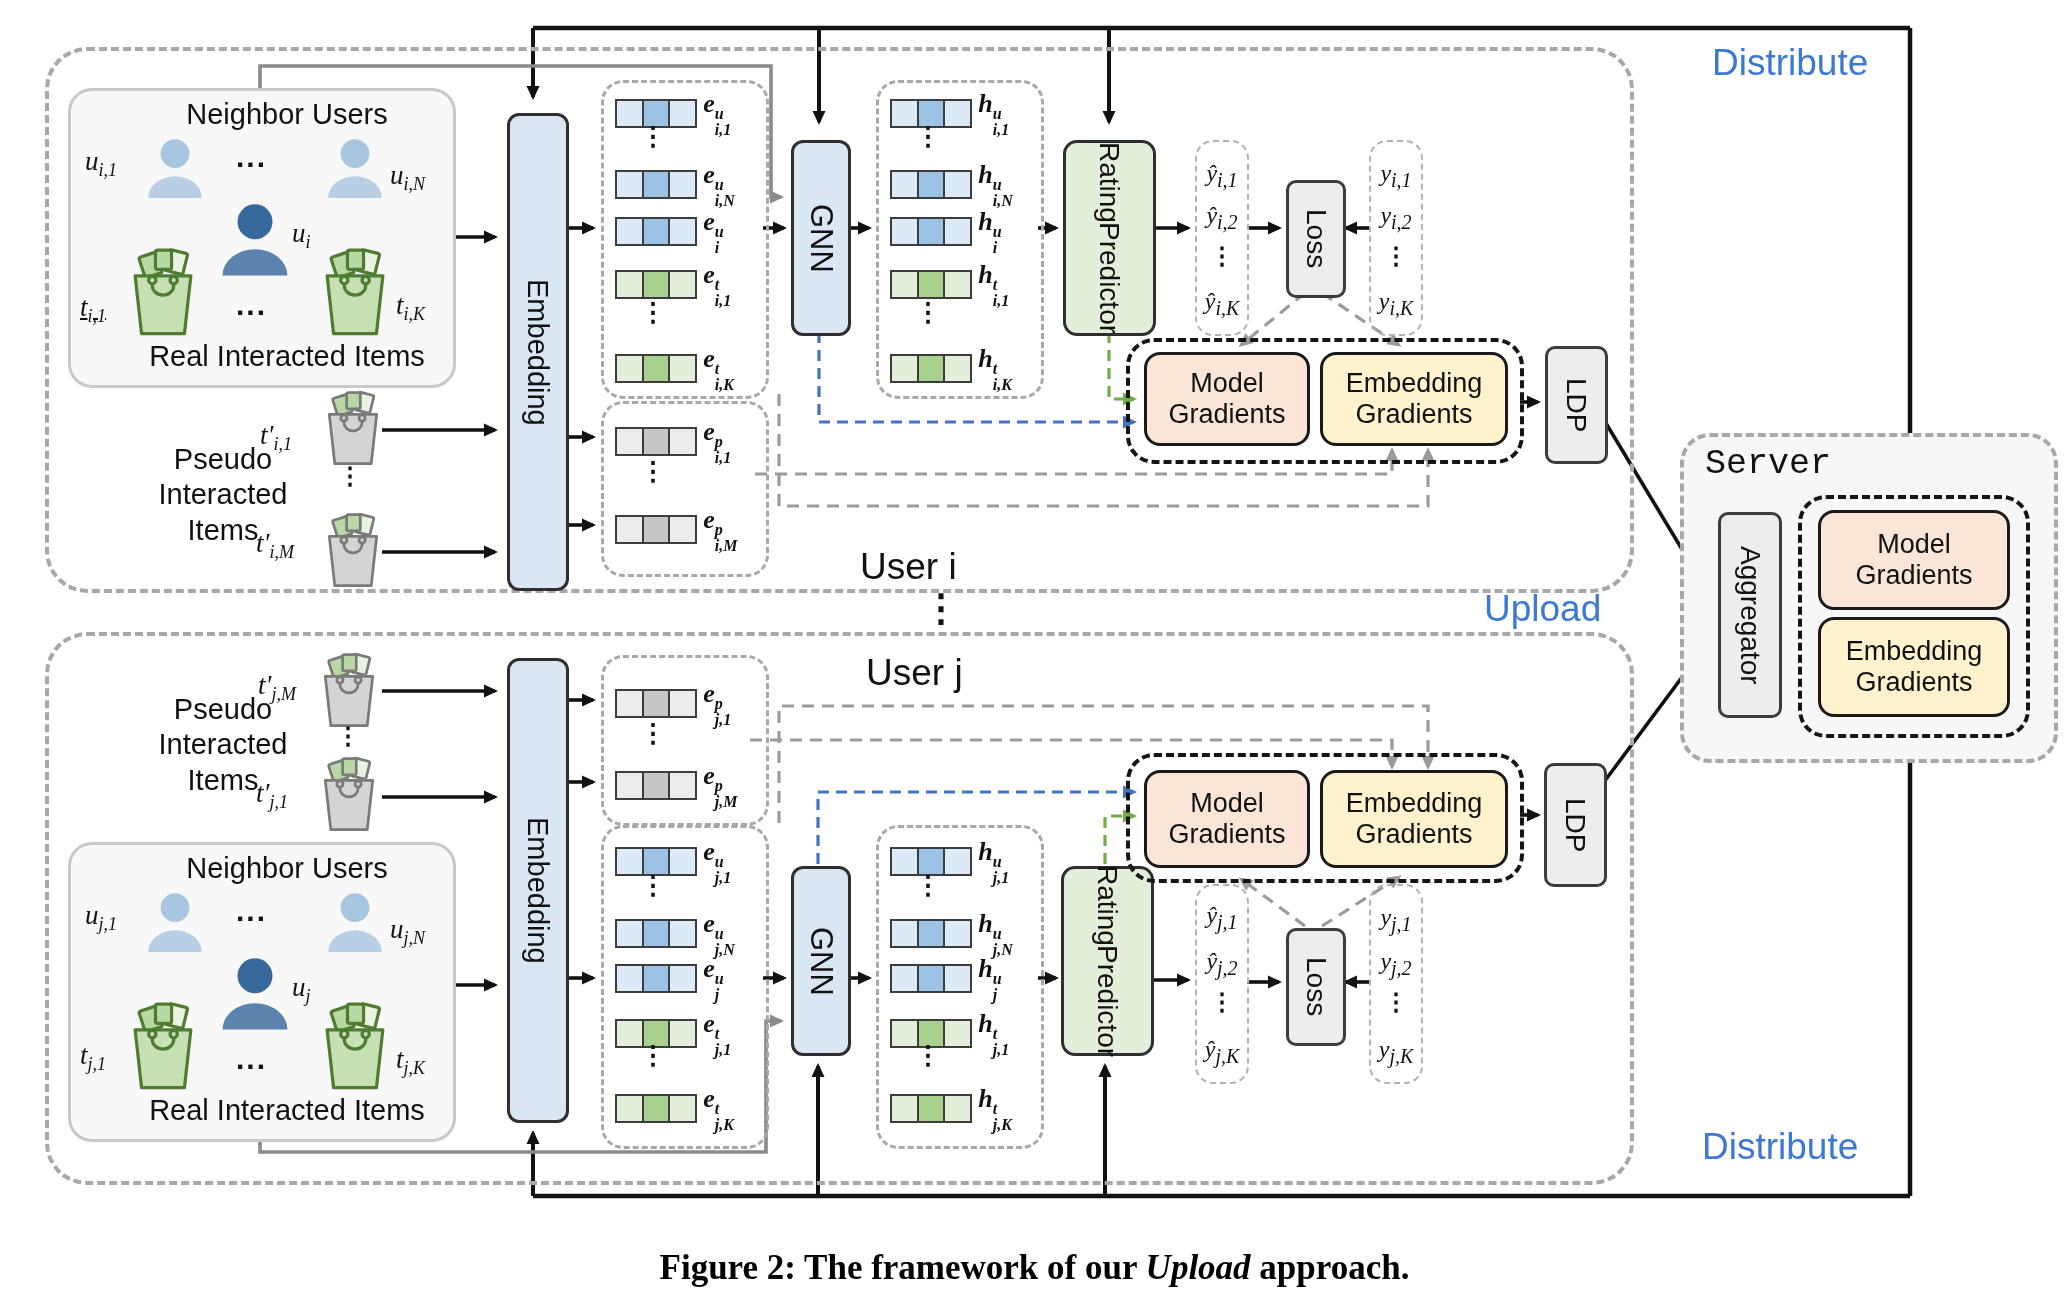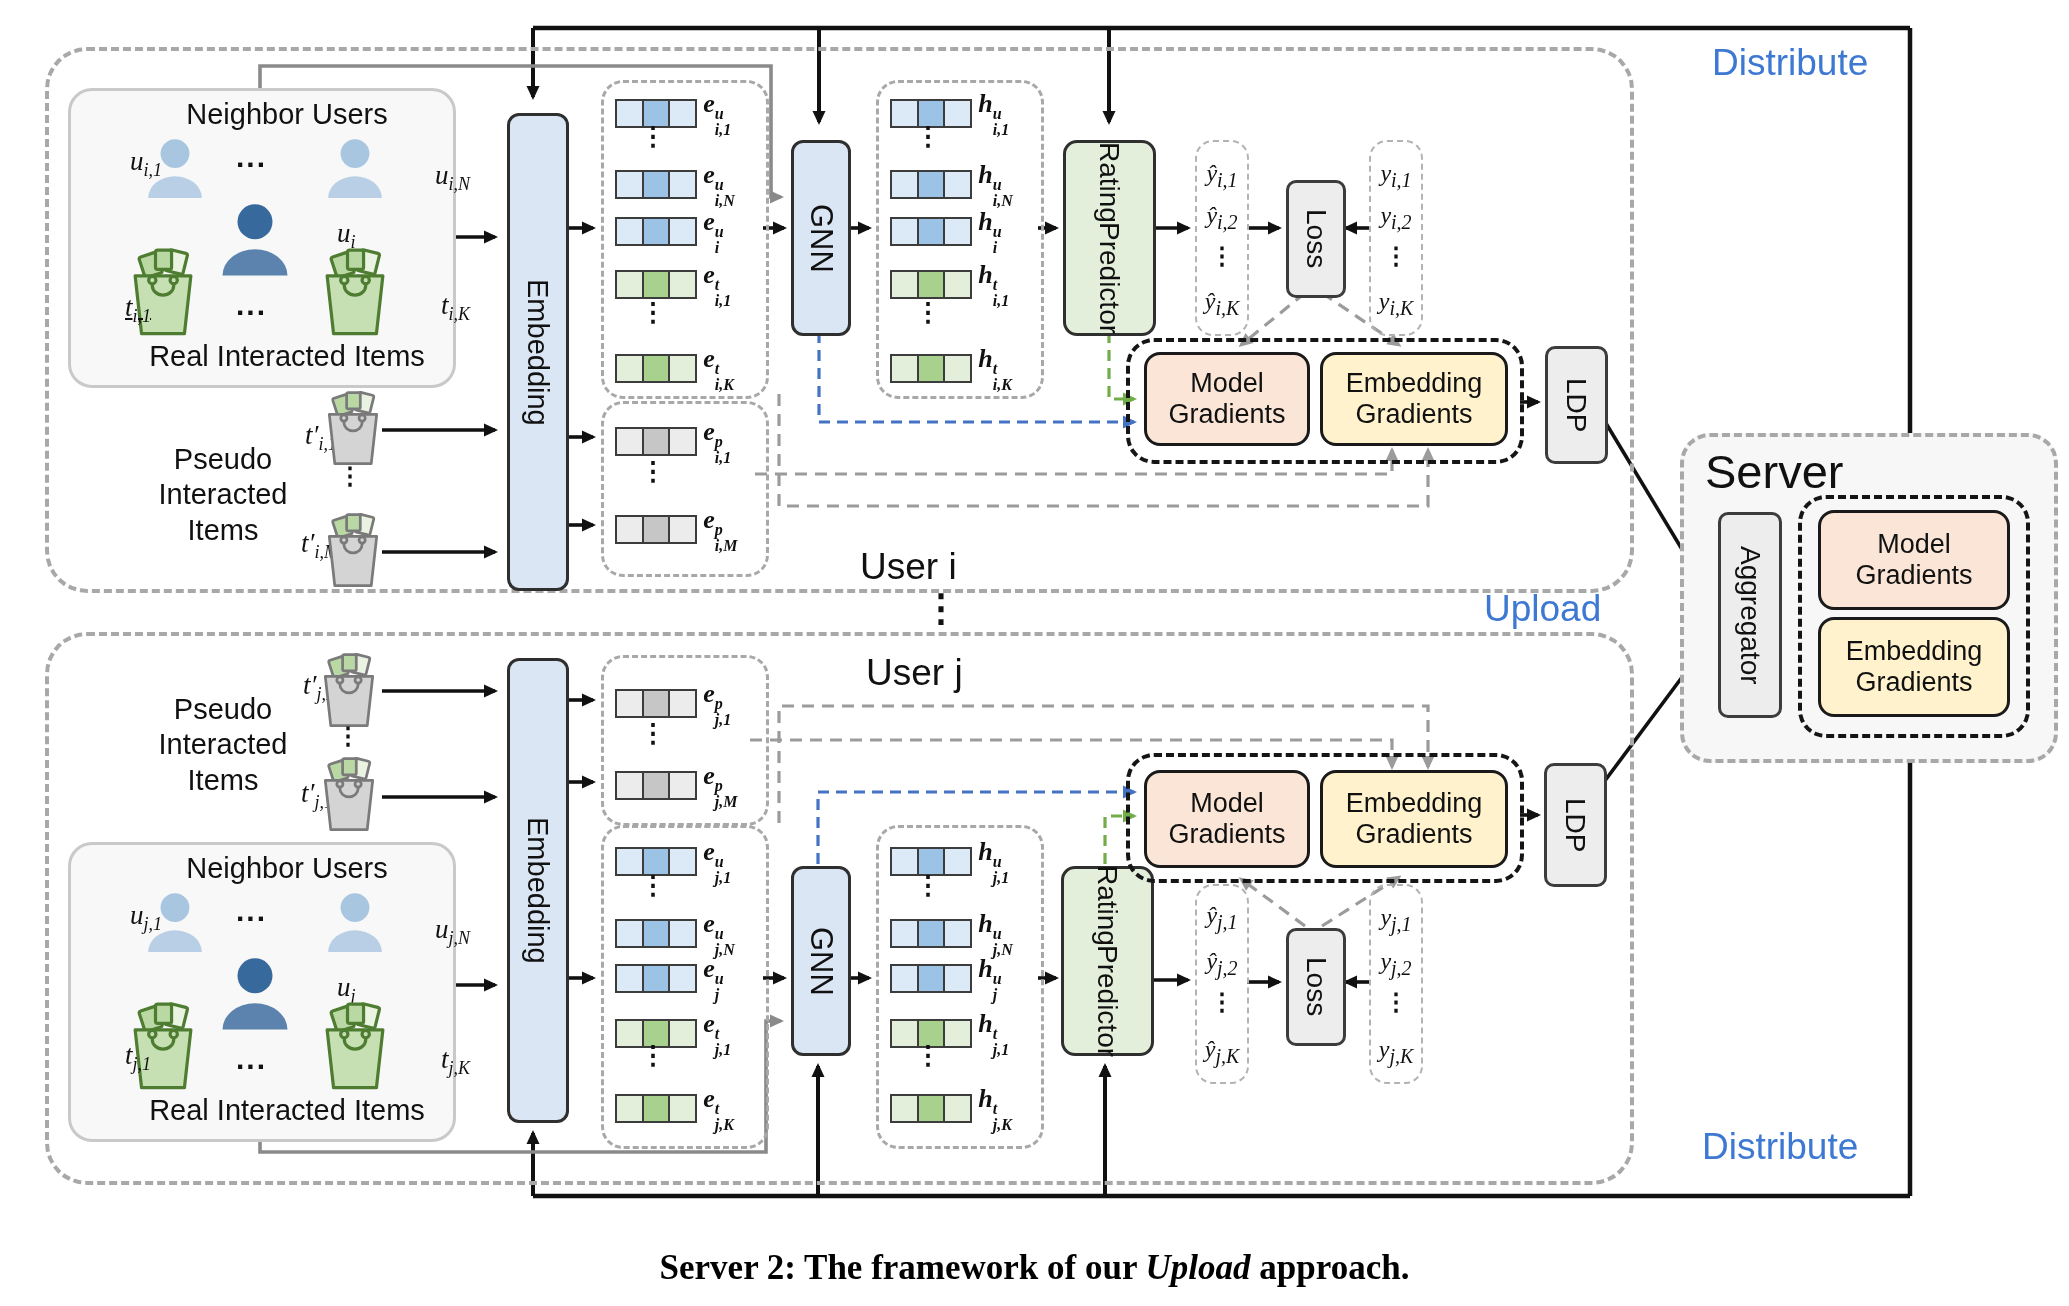--- a/index.html
+++ b/index.html
@@ -29,21 +29,21 @@
   .vecline{position:absolute;left:11px;display:flex;align-items:center;height:30px;}
   .vcell{width:29px;height:29px;border:2.4px solid #3c3c3c;margin-left:-2.4px;box-sizing:border-box;}
   .vcell:first-child{margin-left:0;}
   .k-blue .c1,.k-blue .c3{background:#dce9f7}.k-blue .c2{background:#9cc3e6}
   .k-green .c1,.k-green .c3{background:#e3efda}.k-green .c2{background:#a9d18e}
   .k-gray .c1,.k-gray .c3{background:#ececec}.k-gray .c2{background:#c6c6c6}
   .vlabel{margin-left:6px;font-family:"Liberation Serif",serif;font-style:italic;
           font-weight:bold;font-size:26px;white-space:nowrap;}
   .vecdots{position:absolute;left:36px;font:bold 26px "Liberation Serif",serif;}
   
-  .math{font-family:"Liberation Serif",serif;font-style:italic;font-size:27px;white-space:nowrap;margin-left:45px;}
+  .math{font-family:"Liberation Serif",serif;font-style:italic;font-size:27px;white-space:nowrap;}
   .math sub{font-size:18px;}
   .mb{font-style:italic;}
   .mbold{font-weight:bold;}
   .ss{display:inline-flex;flex-direction:column;align-items:flex-start;font-size:16px;
       line-height:1.0;vertical-align:-7px;font-style:italic;}
   
   .colitem{position:absolute;width:100%;text-align:center;
            font-family:"Liberation Serif",serif;font-style:italic;font-size:24px;}
   .coldots{position:absolute;width:100%;text-align:center;font:bold 24px "Liberation Serif",serif;}
   
@@ -595,30 +595,30 @@
     </div>
 
   <div class="abs layer grad-container" style="left:1126px;top:753px;width:390px;height:122px;"></div>
   <div class="abs layer salmon-box" style="left:1144px;top:770px;width:160px;height:92px;display:flex;align-items:center;justify-content:center;text-align:center;font-size:27px;line-height:1.15;">Model Gradients</div>
   <div class="abs layer yellow-box" style="left:1320px;top:770px;width:182px;height:92px;display:flex;align-items:center;justify-content:center;text-align:center;font-size:27px;line-height:1.15;">Embedding Gradients</div>
   <div class="abs layer gray-box vtext" style="left:1544px;top:763px;width:57px;height:118px;font-size:28px;">
     <span>LDP</span>
     </div>
 
   <div class="abs layer server-box" style="left:1680px;top:433px;width:370px;height:322px;"></div>
-  <div class="abs layer" style="left:1705px;top:444px;font-size:47px;">Server</div>
+  <div class="abs layer" style="left:1705px;top:444px;font-size:35px;font-family:Liberation Mono, monospace;">Server</div>
   <div class="abs layer gray-box vtext" style="left:1718px;top:512px;width:58px;height:200px;font-size:28px;">
     <span>Aggregator</span>
     </div>
   <div class="abs layer grad-container" style="left:1798px;top:495px;width:224px;height:235px;"></div>
   <div class="abs layer salmon-box" style="left:1818px;top:510px;width:186px;height:94px;display:flex;align-items:center;justify-content:center;text-align:center;font-size:27px;line-height:1.15;">Model Gradients</div>
   <div class="abs layer yellow-box" style="left:1818px;top:617px;width:186px;height:94px;display:flex;align-items:center;justify-content:center;text-align:center;font-size:27px;line-height:1.15;">Embedding Gradients</div>
 
   <div class="abs layer caption" style="left:0;top:1248px;">
-    <span>Server 2: The framework of our </span><i>Upload</i><span> approach.</span>
+    <span>Figure 2: The framework of our </span><i>Upload</i><span> approach.</span>
   </div>
 
 </div>
 
 <style>
   
   .person-light{--x:0;} 
   .person-light .p-head,{fill:#ccddee;}
   use.person-light{fill:#a9c6e1;}
   use.person-dark{fill:#38699c;}

